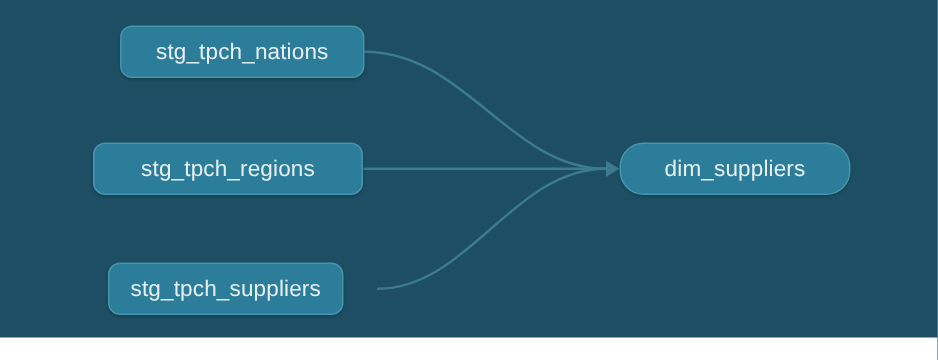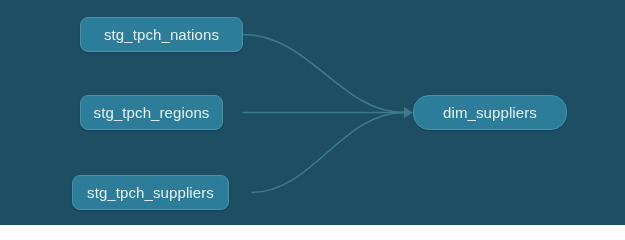--- a/index.html
+++ b/index.html
@@ -69,21 +69,21 @@
   .graph-node .node-label {
     color: #e8f0f2;
     font-size: 15px;
     line-height: 1;
     white-space: nowrap;
     letter-spacing: 0.1px;
   }
 
   
   #node-stg-tpch-nations   { left: 80px;  top: 17px;  width: 163px; }
-  #node-stg-tpch-regions   { left: 80px;  top: 95px;  width: 143px; }
+  #node-stg-tpch-regions   { left: 62px;  top: 95px;  width: 180px; }
   #node-stg-tpch-suppliers { left: 72px;  top: 175px; width: 157px; }
   #node-dim-suppliers      { left: 413px; top: 95px;  width: 154px; border-radius: 16px; }
 </style>
 </head>
 <body>
 
 <div id="lineage-canvas">
 
   <svg id="edge-layer" width="625" height="225" viewBox="0 0 625 225">
     <path class="edge-path" d="M 243 34.5 C 310 34.5, 340 112.5, 404 112.5"></path>

